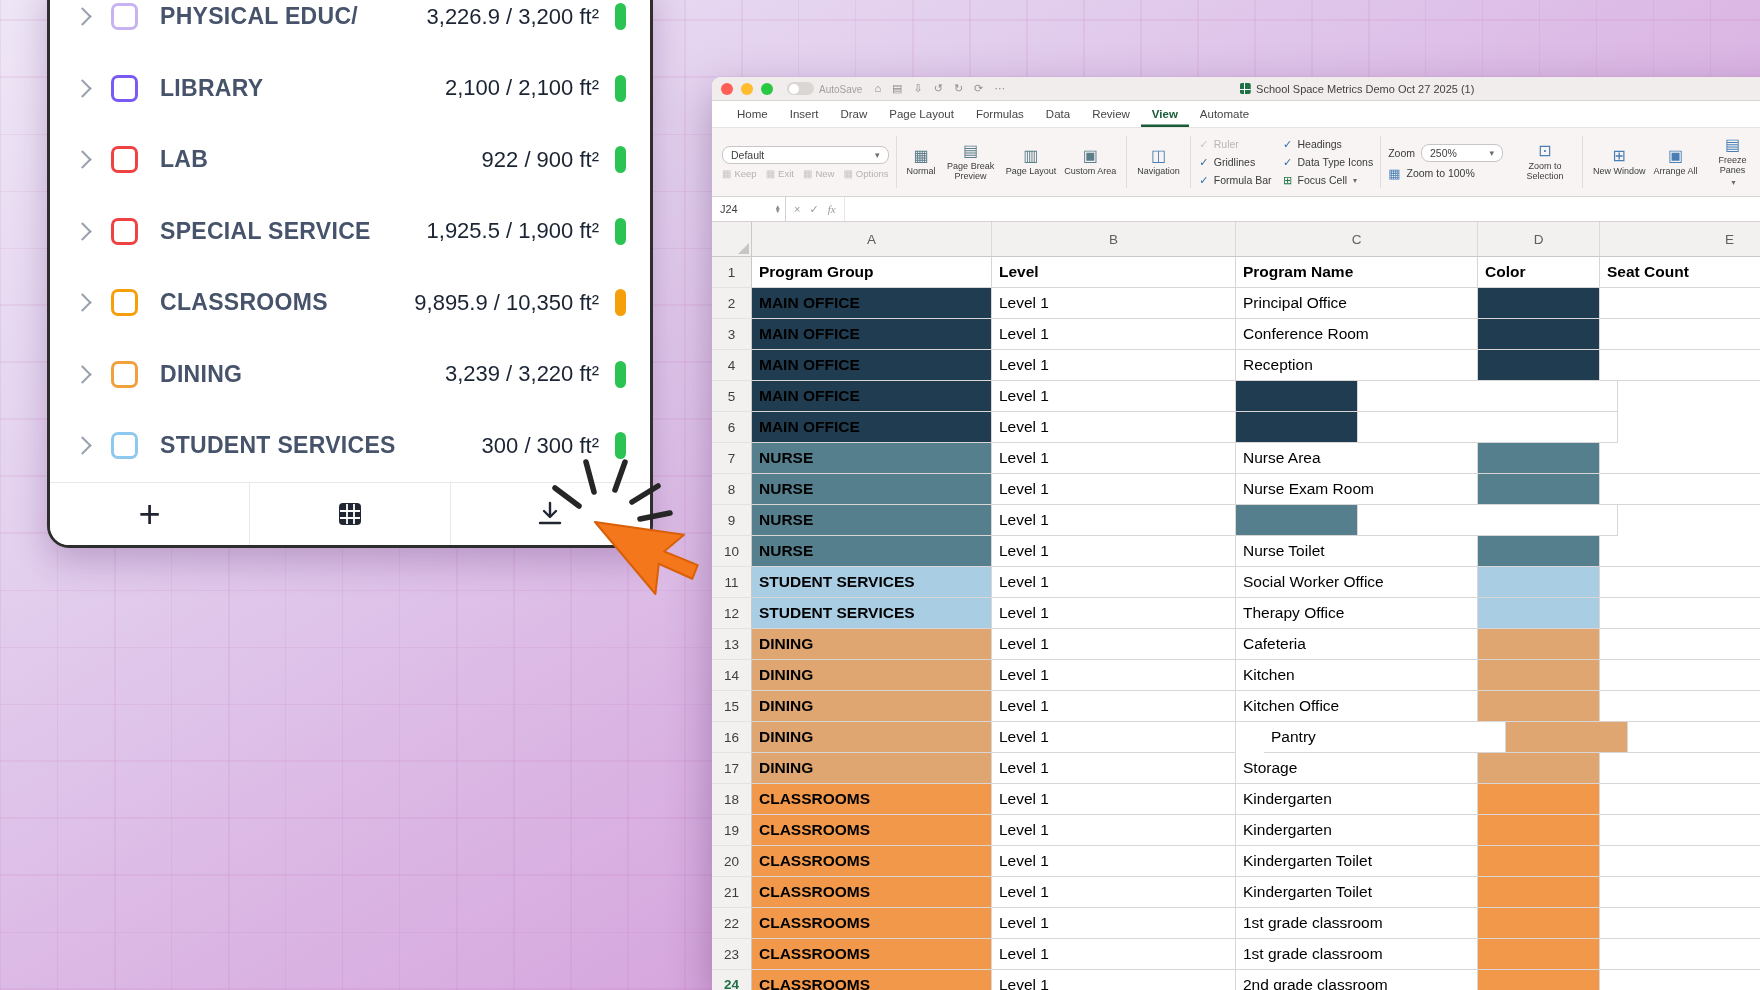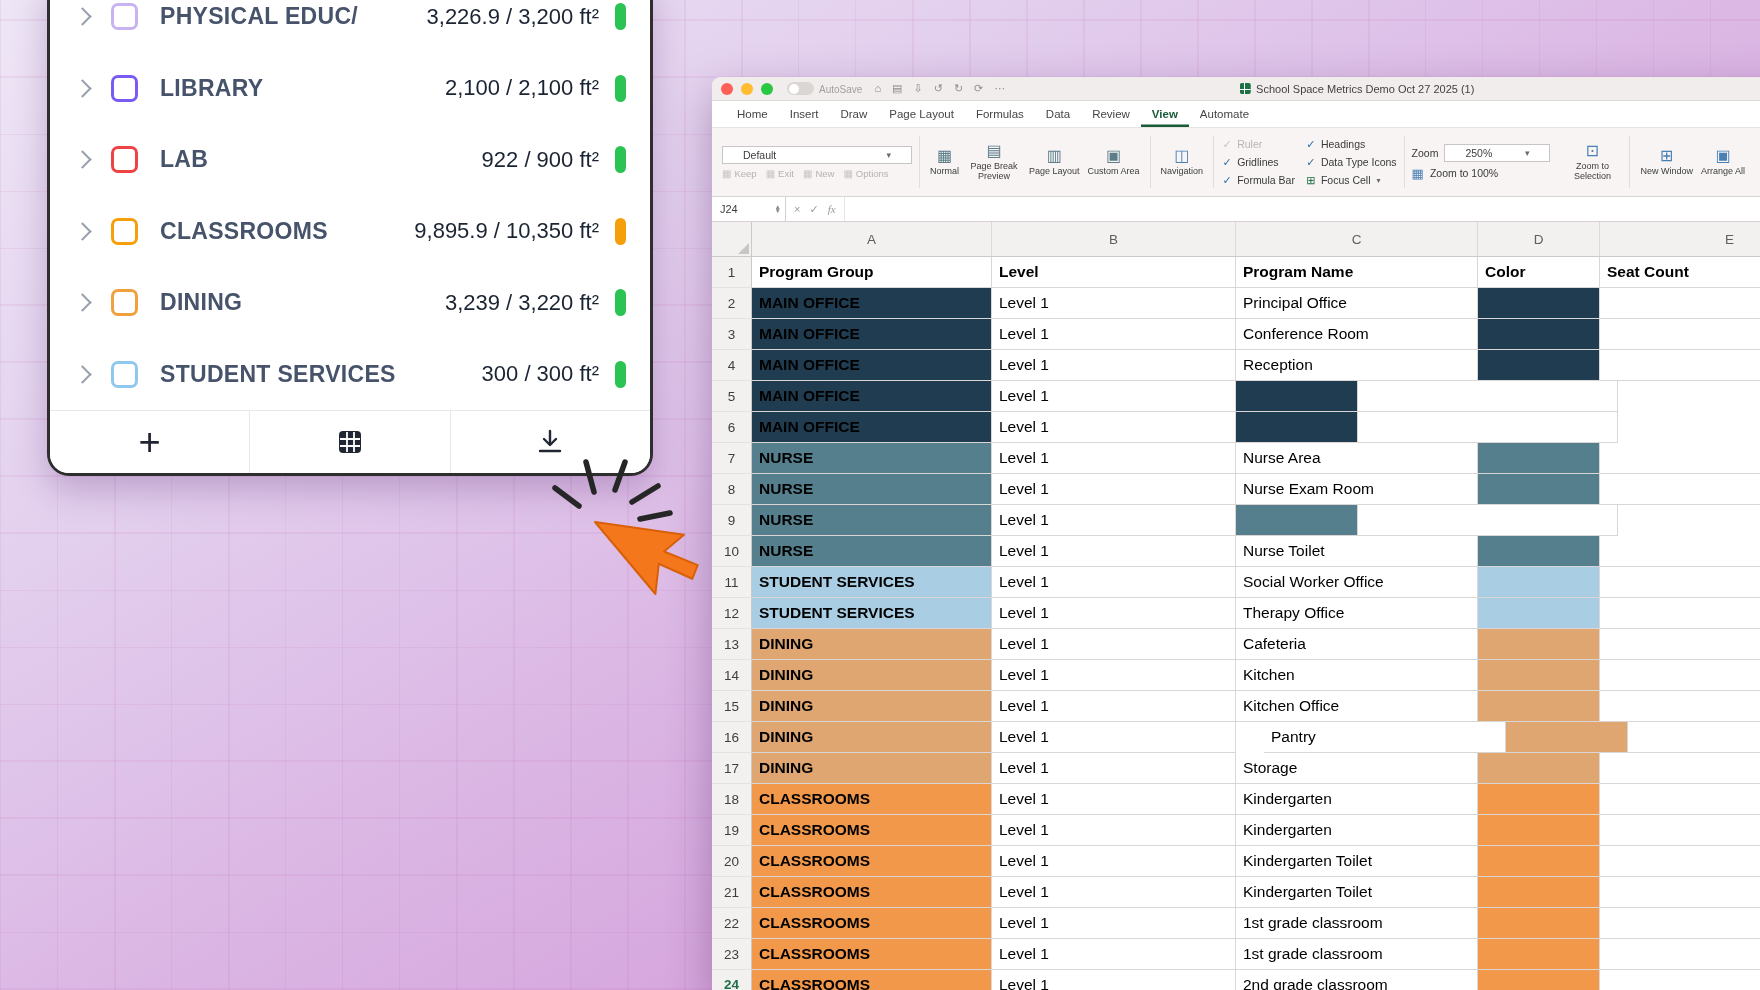--- a/index.html
+++ b/index.html
@@ -63,21 +63,21 @@
     border-bottom:1px solid #d7d4d3;padding:3px 4px;overflow:hidden;}
   .rgroup{display:flex;flex-direction:column;justify-content:center;padding:0 6px;gap:4px;flex:none;}
   .hrow{flex-direction:row;align-items:center;gap:2px;}
   .rdiv{width:1px;background:#e0dddc;margin:5px 1px;flex:none;}
   .rbtn{display:flex;flex-direction:column;align-items:center;justify-content:center;gap:2px;padding:1px 3px;
     font-size:9px;color:#3d3d3d;text-align:center;line-height:1.15;max-width:54px;cursor:pointer;}
   .rbtn .ico{font-size:16px;line-height:1;color:#5c7d8a;}
   .blueico{color:#4a7fb5 !important}
   .gicon{color:#1e7145 !important}
   .mini-select{display:flex;align-items:center;justify-content:space-between;gap:1px;border:1px solid #c8c5c4;
-    border-radius:0;background:#fff;padding:2px 20px;font-size:10.5px;color:#3d3d3d;min-width:148px;cursor:pointer;}
+    border-radius:8px;background:#fff;padding:2px 8px;font-size:10.5px;color:#3d3d3d;min-width:148px;cursor:pointer;}
   .msel-arrow{color:#6b6b6b;font-size:9px;}
   .svbtns{display:flex;gap:9px;}
   .svbtn{font-size:9.5px;color:#b5b2b0;display:flex;align-items:center;gap:3px;white-space:nowrap;}
   .svbtn .svico{font-size:10px;color:#c9c6c4;}
   .chkcol{display:flex;flex-direction:column;justify-content:center;gap:1px;}
   .chk{display:flex;align-items:center;gap:4px;font-size:10.5px;color:#3a3a3a;height:17px;white-space:nowrap;cursor:pointer;}
   .chk .ck{width:12px;font-size:11px;color:#2e6da4;text-align:center;flex:none;}
   .chk.dis{color:#b8b5b3;cursor:default;}
   .chk.dis .ck{color:#c9c6c4;}
   .dd{font-size:8px;color:#6b6b6b;margin-left:2px;}
@@ -130,20 +130,27 @@
         <span class="pbox" style="border-color: rgb(122, 90, 245);"></span>
         <span class="plabel">LIBRARY</span>
         <span class="pvalue">2,100 / 2,100 ft²</span>
         <span class="ppill" style="background: rgb(43, 196, 84);"></span>
       </div>
       <div class="prow">
         <span class="chev"></span>
         <span class="pbox" style="border-color: rgb(239, 67, 67);"></span>
         <span class="plabel">LAB</span>
         <span class="pvalue">922 / 900 ft²</span>
+        <span class="ppill" style="background: rgb(43, 196, 84);"></span>
+      </div>
+      <div class="prow">
+        <span class="chev"></span>
+        <span class="pbox" style="border-color: rgb(239, 67, 67);"></span>
+        <span class="plabel">SPECIAL SERVICE</span>
+        <span class="pvalue">1,925.5 / 1,900 ft²</span>
         <span class="ppill" style="background: rgb(43, 196, 84);"></span>
       </div>
       <div class="prow">
         <span class="chev"></span>
         <span class="pbox" style="border-color: rgb(245, 159, 10);"></span>
         <span class="plabel">CLASSROOMS</span>
         <span class="pvalue">9,895.9 / 10,350 ft²</span>
         <span class="ppill" style="background: rgb(245, 159, 10);"></span>
       </div>
       <div class="prow">

